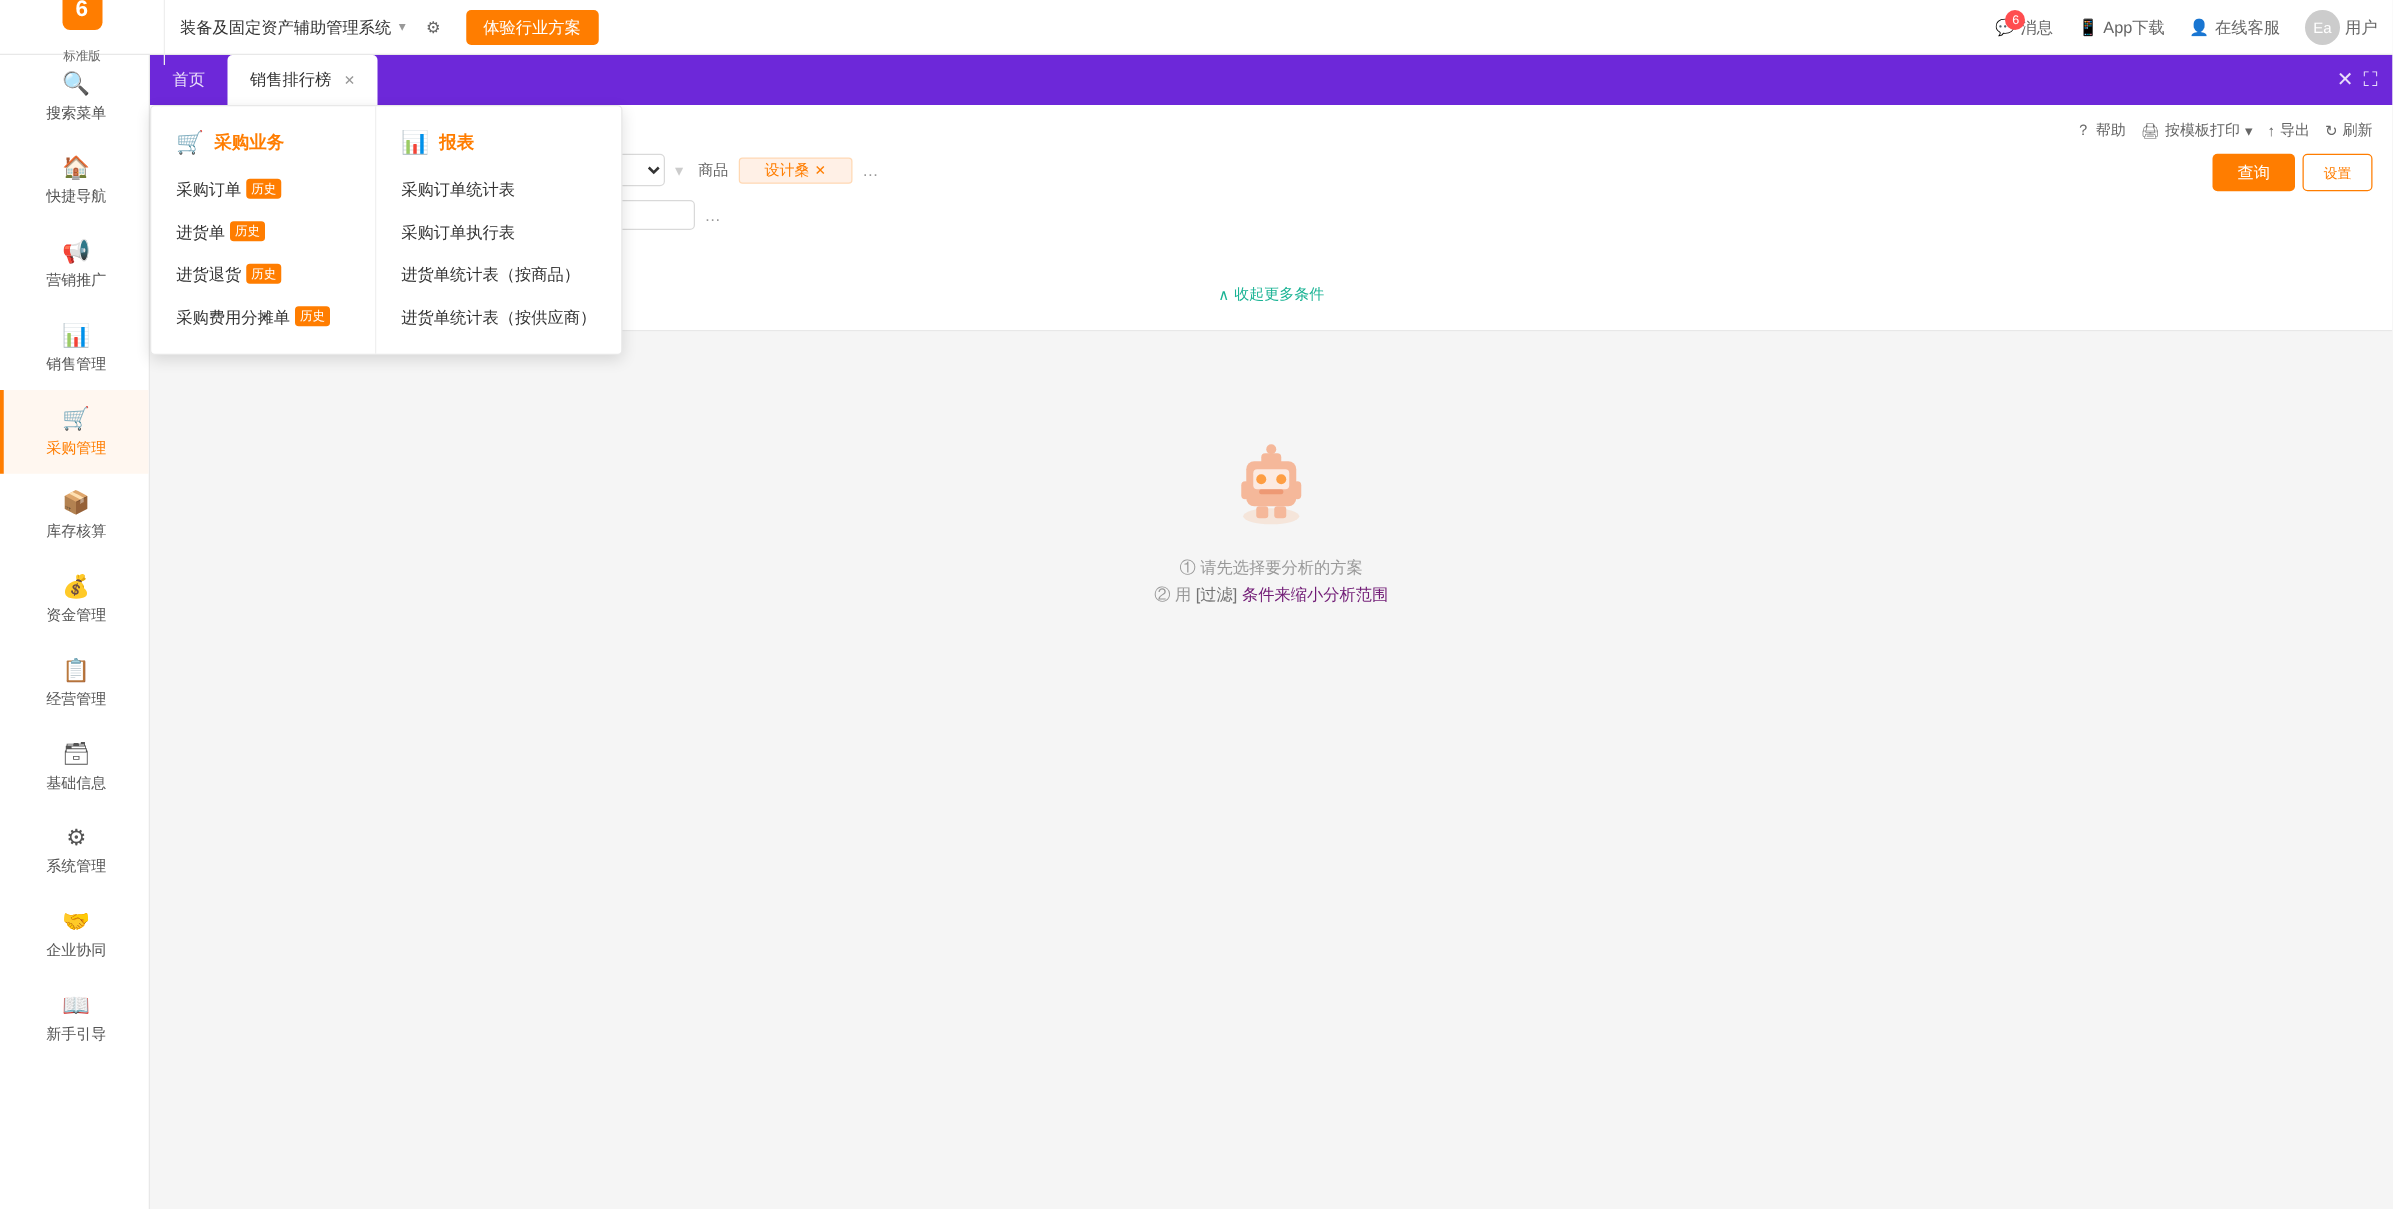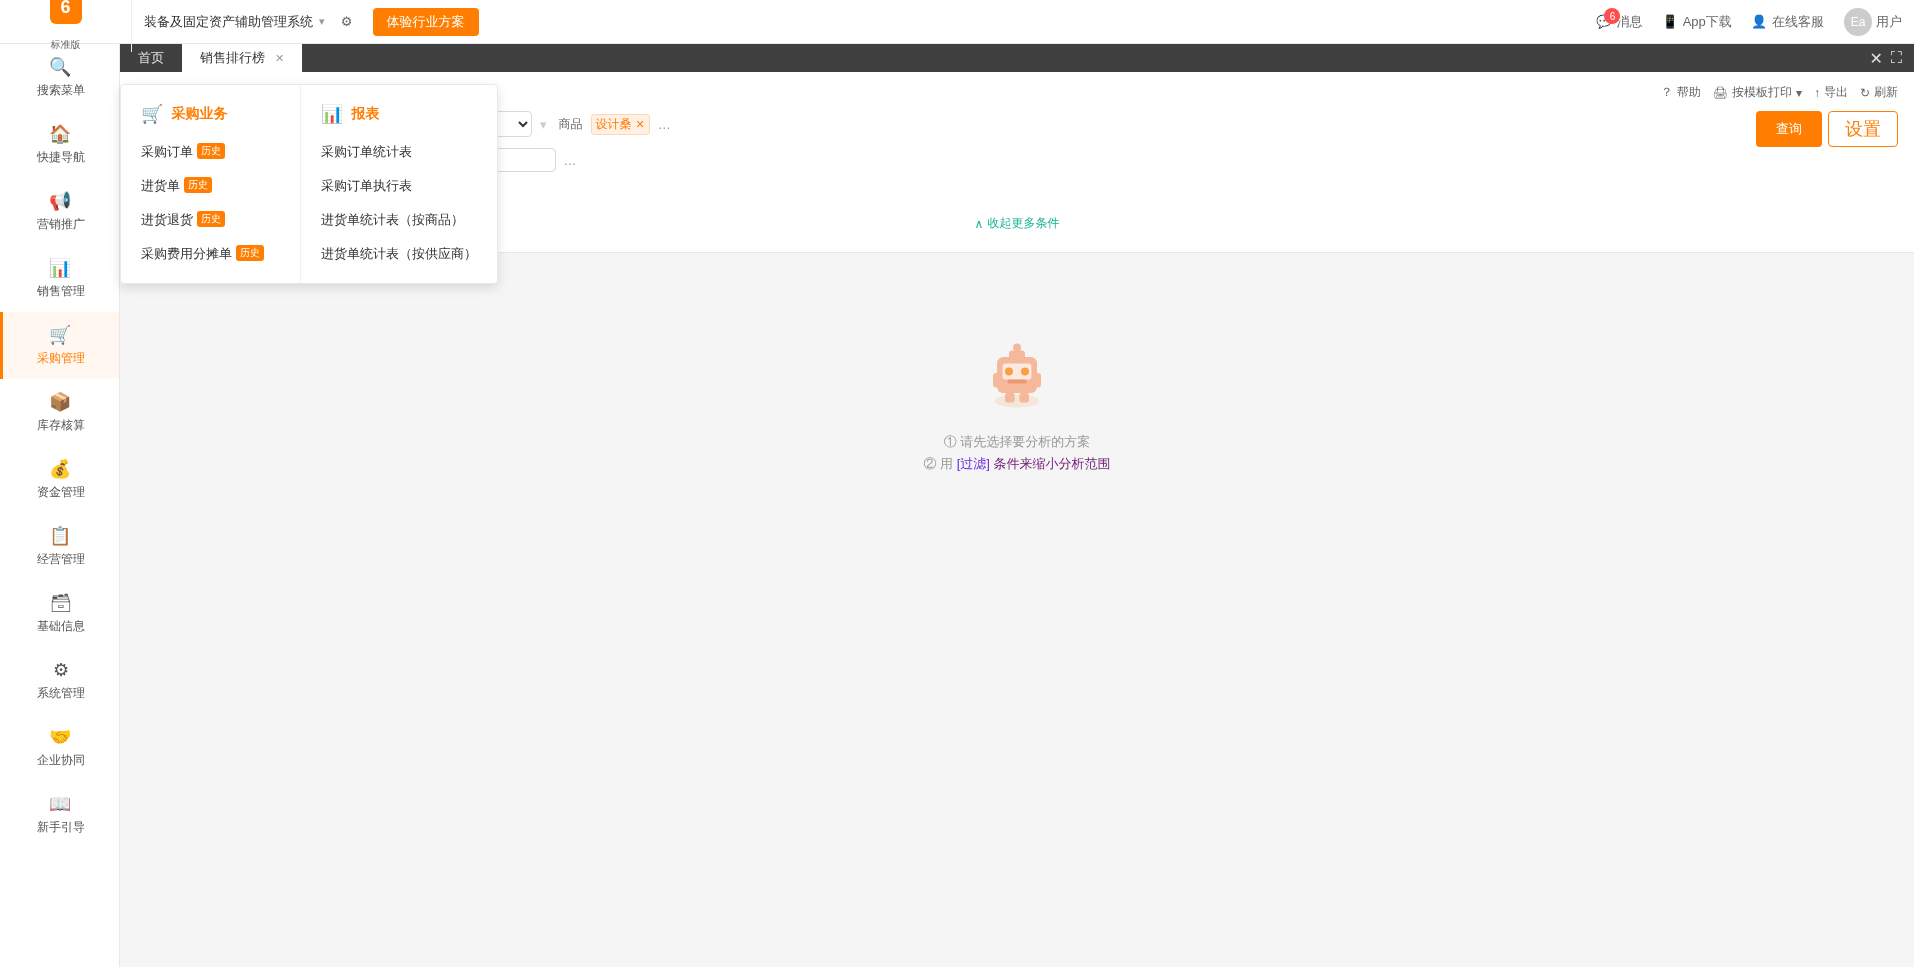--- a/index.html
+++ b/index.html
@@ -130,24 +130,24 @@
     .content-area {
       margin-left: 120px;
       flex: 1;
       display: flex;
       flex-direction: column;
       min-height: 0;
     }
 
     
     .tab-bar {
-      background: #404040;
-      display: flex;
-      align-items: center;
-      height: 28px;
+      background: #6d28d9;
+      display: flex;
+      align-items: center;
+      height: 40px;
       padding: 0 0;
     }
     .tab-item {
       height: 40px;
       padding: 0 18px;
       display: flex;
       align-items: center;
       cursor: pointer;
       font-size: 13px;
       color: rgba(255,255,255,0.85);
@@ -230,42 +230,42 @@
       background: #fff;
       min-width: 120px;
     }
     .tag-item {
       display: inline-flex;
       align-items: center;
       background: #fff0e6;
       color: #ff7d00;
       border: 1px solid #ffd8b3;
       border-radius: 3px;
-      padding: 1px 4px;
+      padding: 1px 20px;
       font-size: 12px;
       gap: 4px;
     }
     .tag-close { cursor: pointer; font-size: 11px; }
     .dots-btn { color: #999; cursor: pointer; }
     .query-btn {
       background: #ff7d00;
       color: white;
       border: none;
       border-radius: 4px;
       padding: 6px 20px;
       font-size: 13px;
       cursor: pointer;
     }
     .set-btn {
       background: #fff;
       color: #ff7d00;
       border: 1px solid #ff7d00;
       border-radius: 4px;
       padding: 5px 16px;
-      font-size: 18px;
+      font-size: 11px;
       cursor: pointer;
     }
     .filter-actions-col {
       display: flex;
       flex-direction: row;
       gap: 6px;
       margin-left: auto;
     }
     .collapse-row {
       display: flex;
@@ -286,21 +286,21 @@
       justify-content: center;
       padding: 80px 0;
     }
     .empty-text {
       color: #999;
       font-size: 13px;
       margin-top: 16px;
       text-align: center;
     }
     .empty-text p { margin: 4px 0; }
-    .highlight { color: #6d28d9; }
+    .highlight { color: #737373; }
     .dropdown-menu {
       position: fixed;
       top: 84px;
       left: 120px;
       background: #fff;
       border: 1px solid #e8e8e8;
       border-radius: 4px;
       box-shadow: 0 4px 12px rgba(0,0,0,0.12);
       display: flex;
       gap: 0;

